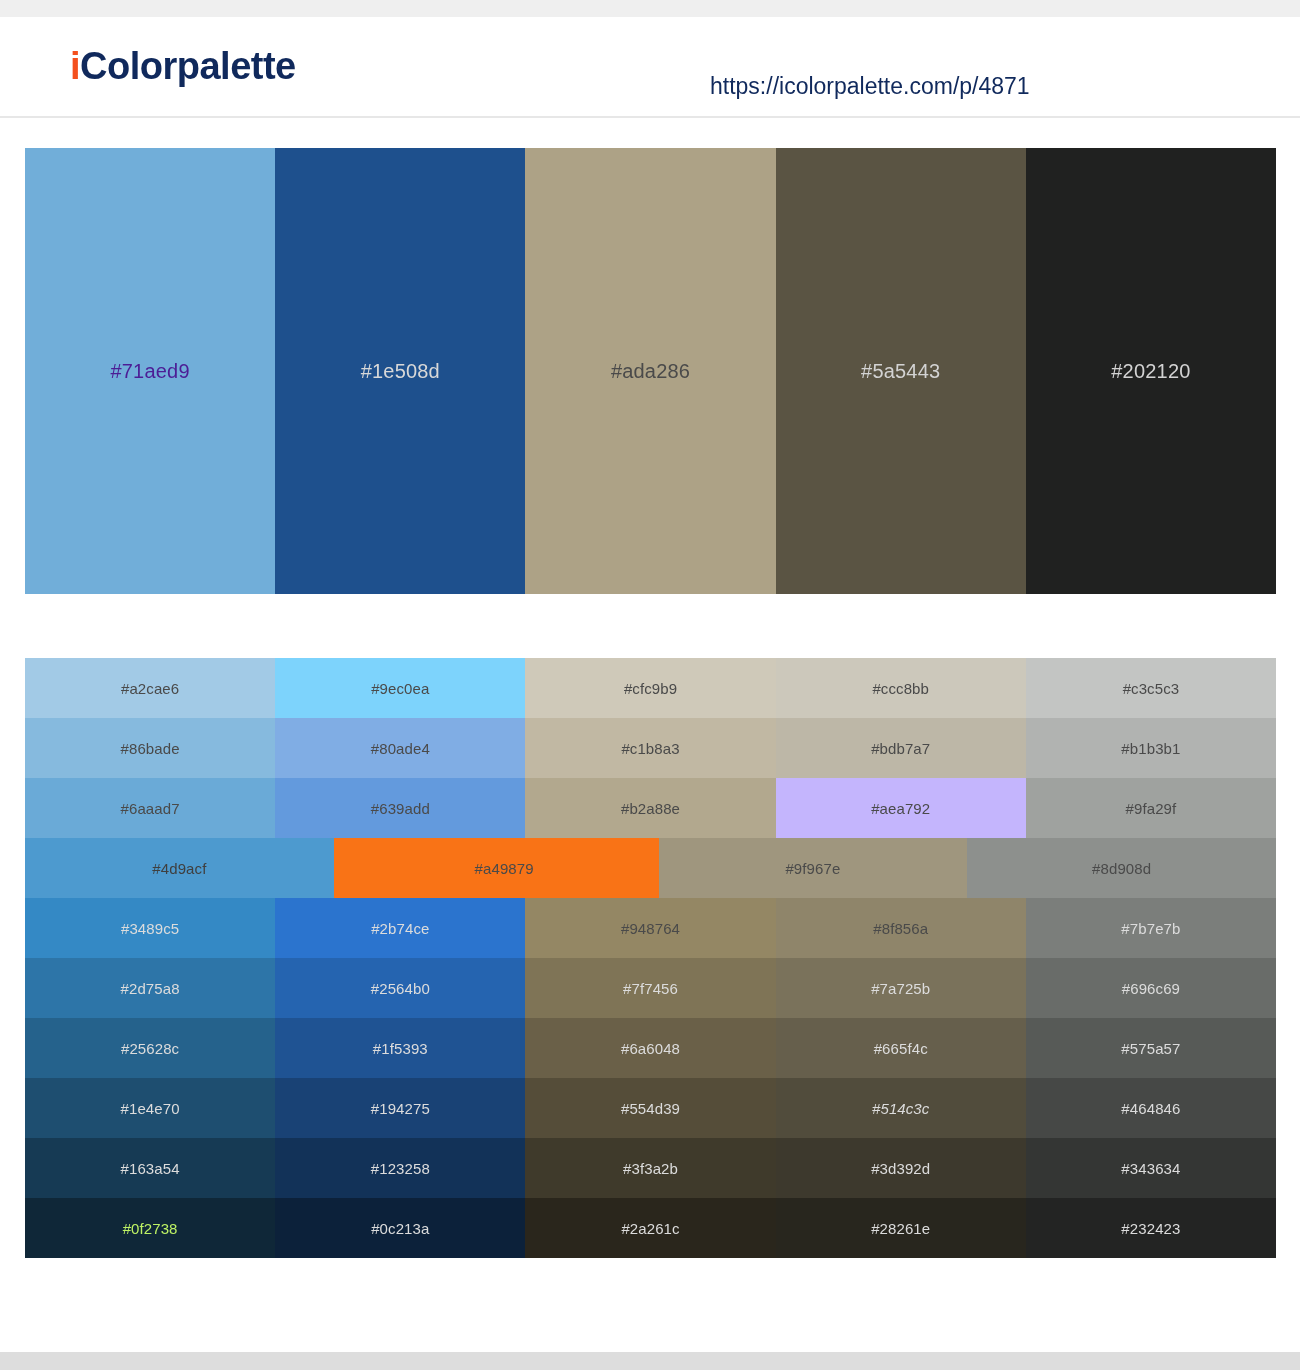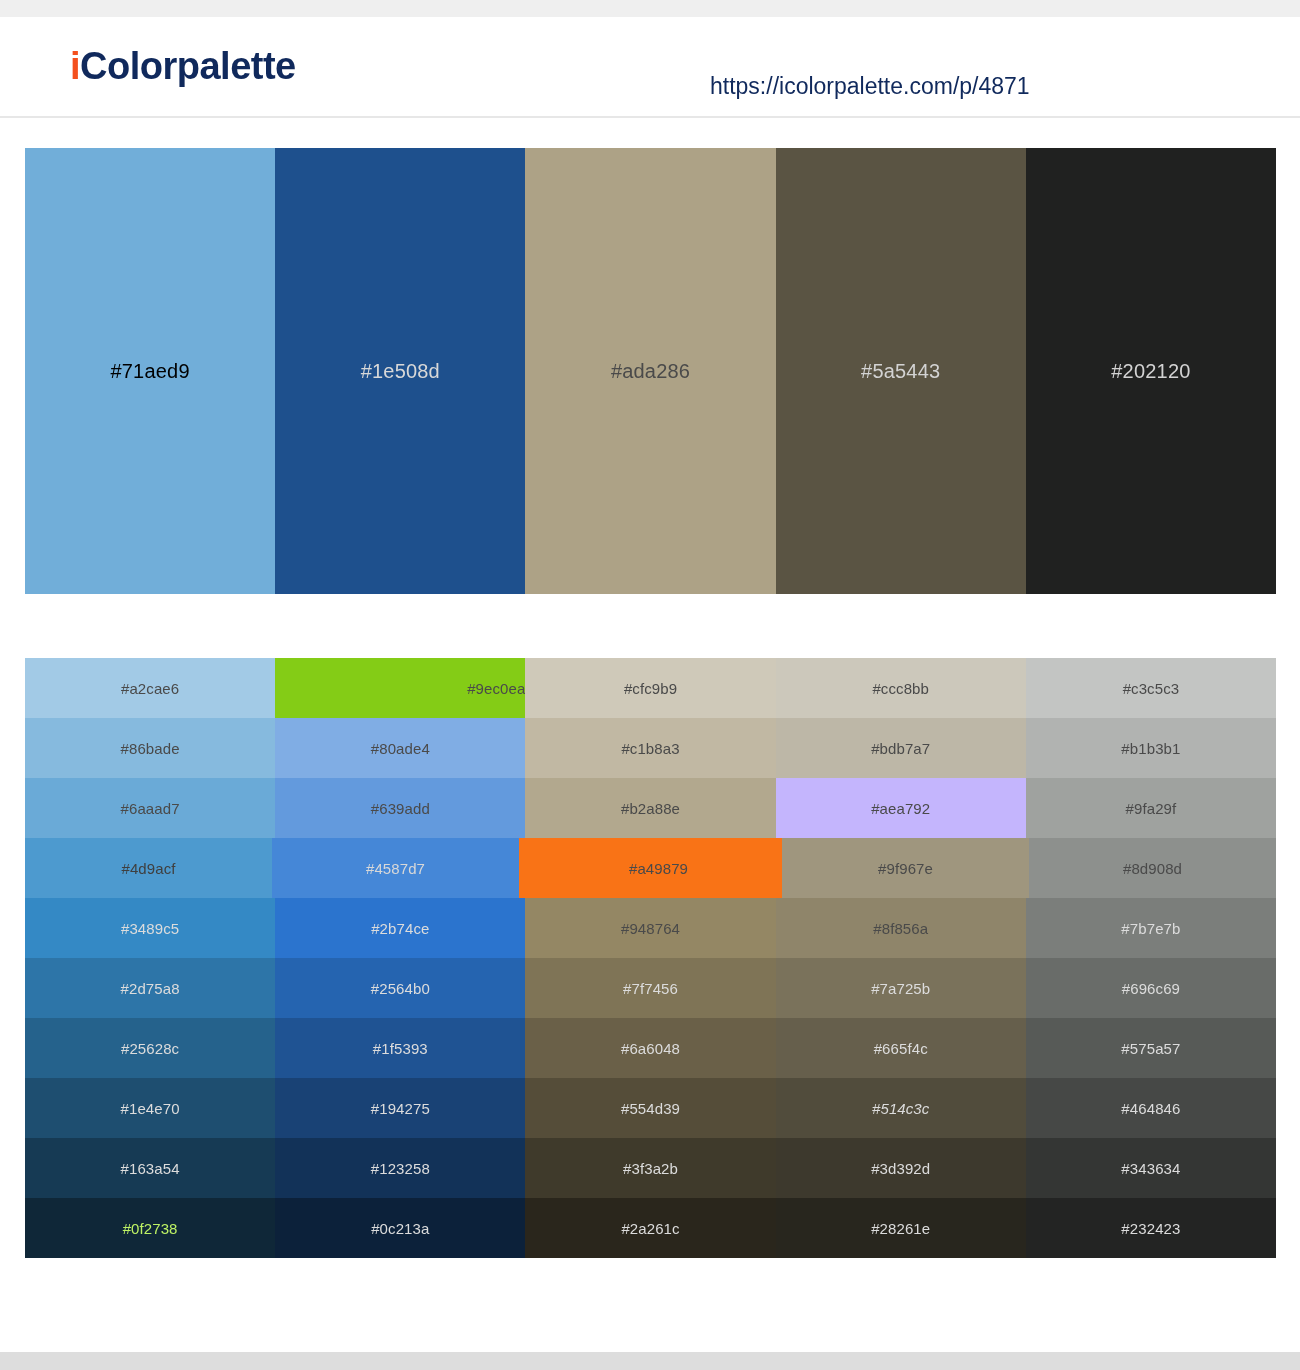--- a/index.html
+++ b/index.html
@@ -110,21 +110,21 @@
   <div class="top-strip"></div>
 
   <div class="header">
     <div class="logo">
       <span class="logo-i">i</span><span class="logo-rest">Colorpalette</span>
     </div>
     <div class="header-url">https://icolorpalette.com/p/4871</div>
   </div>
 
   <div class="swatch-band">
-      <div class="swatch" style="background: rgb(113, 174, 217); color: #000000;">
+      <div class="swatch" style="background: rgb(113, 174, 217); color: #4c1d95;">
         <span>#71aed9</span>
       </div>
       <div class="swatch" style="background: rgb(30, 80, 141); color: rgb(216, 216, 216);">
         <span>#1e508d</span>
       </div>
       <div class="swatch" style="background: rgb(173, 162, 134); color: rgb(74, 74, 74);">
         <span>#ada286</span>
       </div>
       <div class="swatch" style="background: rgb(90, 84, 67); color: rgb(211, 211, 211);">
         <span>#5a5443</span>
@@ -132,21 +132,21 @@
       <div class="swatch" style="background: rgb(32, 33, 32); color: rgb(211, 211, 211);">
         <span>#202120</span>
       </div>
     </div>
 
   <div class="shade-grid">
       <div class="shade-row">
         <div class="shade-cell" style="background: rgb(162, 202, 230); color: rgb(74, 74, 74);">
           <span>#a2cae6</span>
         </div>
-        <div class="shade-cell" style="background: #84cc16; color: rgb(74, 74, 74); justify-content: flex-end;">
+        <div class="shade-cell" style="background: #7dd3fc; color: rgb(74, 74, 74);">
           <span>#9ec0ea</span>
         </div>
         <div class="shade-cell" style="background: rgb(207, 201, 185); color: rgb(74, 74, 74);">
           <span>#cfc9b9</span>
         </div>
         <div class="shade-cell" style="background: rgb(204, 200, 187); color: rgb(74, 74, 74);">
           <span>#ccc8bb</span>
         </div>
         <div class="shade-cell" style="background: rgb(195, 197, 195); color: rgb(74, 74, 74);">
           <span>#c3c5c3</span>
@@ -183,23 +183,20 @@
           <span>#aea792</span>
         </div>
         <div class="shade-cell" style="background: rgb(159, 162, 159); color: rgb(74, 74, 74);">
           <span>#9fa29f</span>
         </div>
       </div>
       <div class="shade-row">
         <div class="shade-cell" style="background: rgb(77, 154, 207); color: rgb(63, 63, 63);">
           <span>#4d9acf</span>
         </div>
-        <div class="shade-cell" style="background: rgb(69, 135, 215); color: rgb(216, 216, 216);">
-          <span>#4587d7</span>
-        </div>
         <div class="shade-cell" style="background: #f97316; color: rgb(74, 74, 74); padding-left: 16px;">
           <span>#a49879</span>
         </div>
         <div class="shade-cell" style="background: rgb(159, 150, 126); color: rgb(74, 74, 74);">
           <span>#9f967e</span>
         </div>
         <div class="shade-cell" style="background: rgb(141, 144, 141); color: rgb(74, 74, 74);">
           <span>#8d908d</span>
         </div>
       </div>

